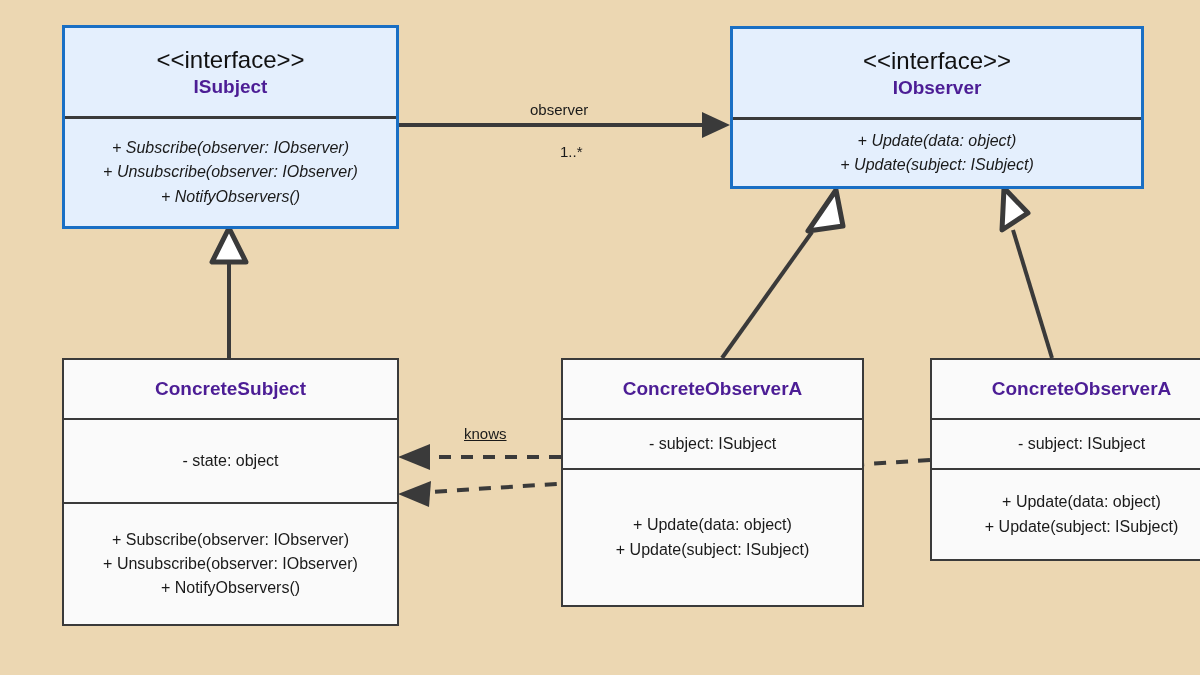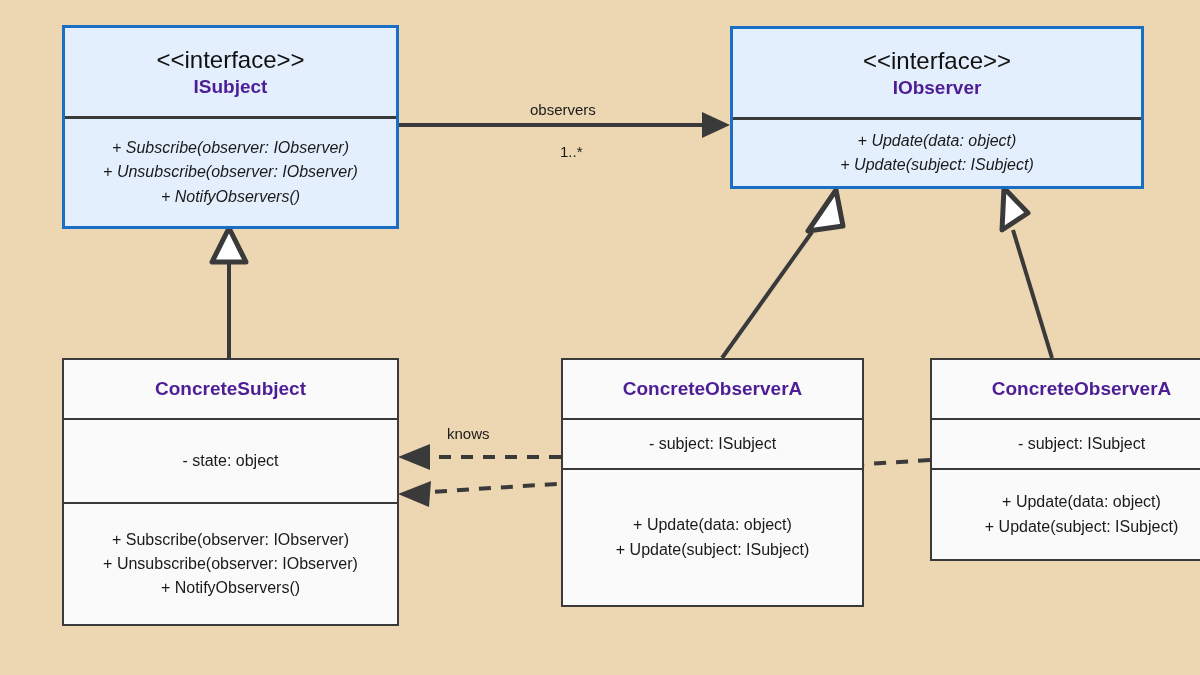--- a/index.html
+++ b/index.html
@@ -128,23 +128,23 @@
       <polygon points="398,457 430,444 430,470" fill="#3a3a3a"></polygon>
     </g>
 
      ConcreteSubject (dashed, behind A) --&gt;
     <g>
       <line x1="930" y1="460" x2="430" y2="492" stroke="#3a3a3a" stroke-width="4" stroke-dasharray="12,10"></line>
       <polygon points="398,494 431,481 429,507" fill="#3a3a3a"></polygon>
     </g>
   </svg>
 
-  <div class="edge-label" style="left:530px; top:101px;">observers</div>
+  <div class="edge-label" style="left:530px; top:101px;">observer</div>
   <div class="edge-label" style="left:560px; top:143px;">1..*</div>
-  <div class="edge-label" style="left:447px; top:425px;">knows</div>
+  <div class="edge-label" style="left:464px; top:425px;text-decoration:underline;">knows</div>
 
   <div class="uml-box iface" style="left:62px; top:25px; width:337px; height:204px;">
     <div class="compartment" style="height:88px;">
       <div class="stereotype">&lt;&lt;interface&gt;&gt;</div>
       <div class="cls-name">ISubject</div>
     </div>
     <div class="compartment" style="flex:1;">
       <div class="member">+ Subscribe(observer: IObserver)</div>
       <div class="member">+ Unsubscribe(observer: IObserver)</div>
       <div class="member">+ NotifyObservers()</div>

